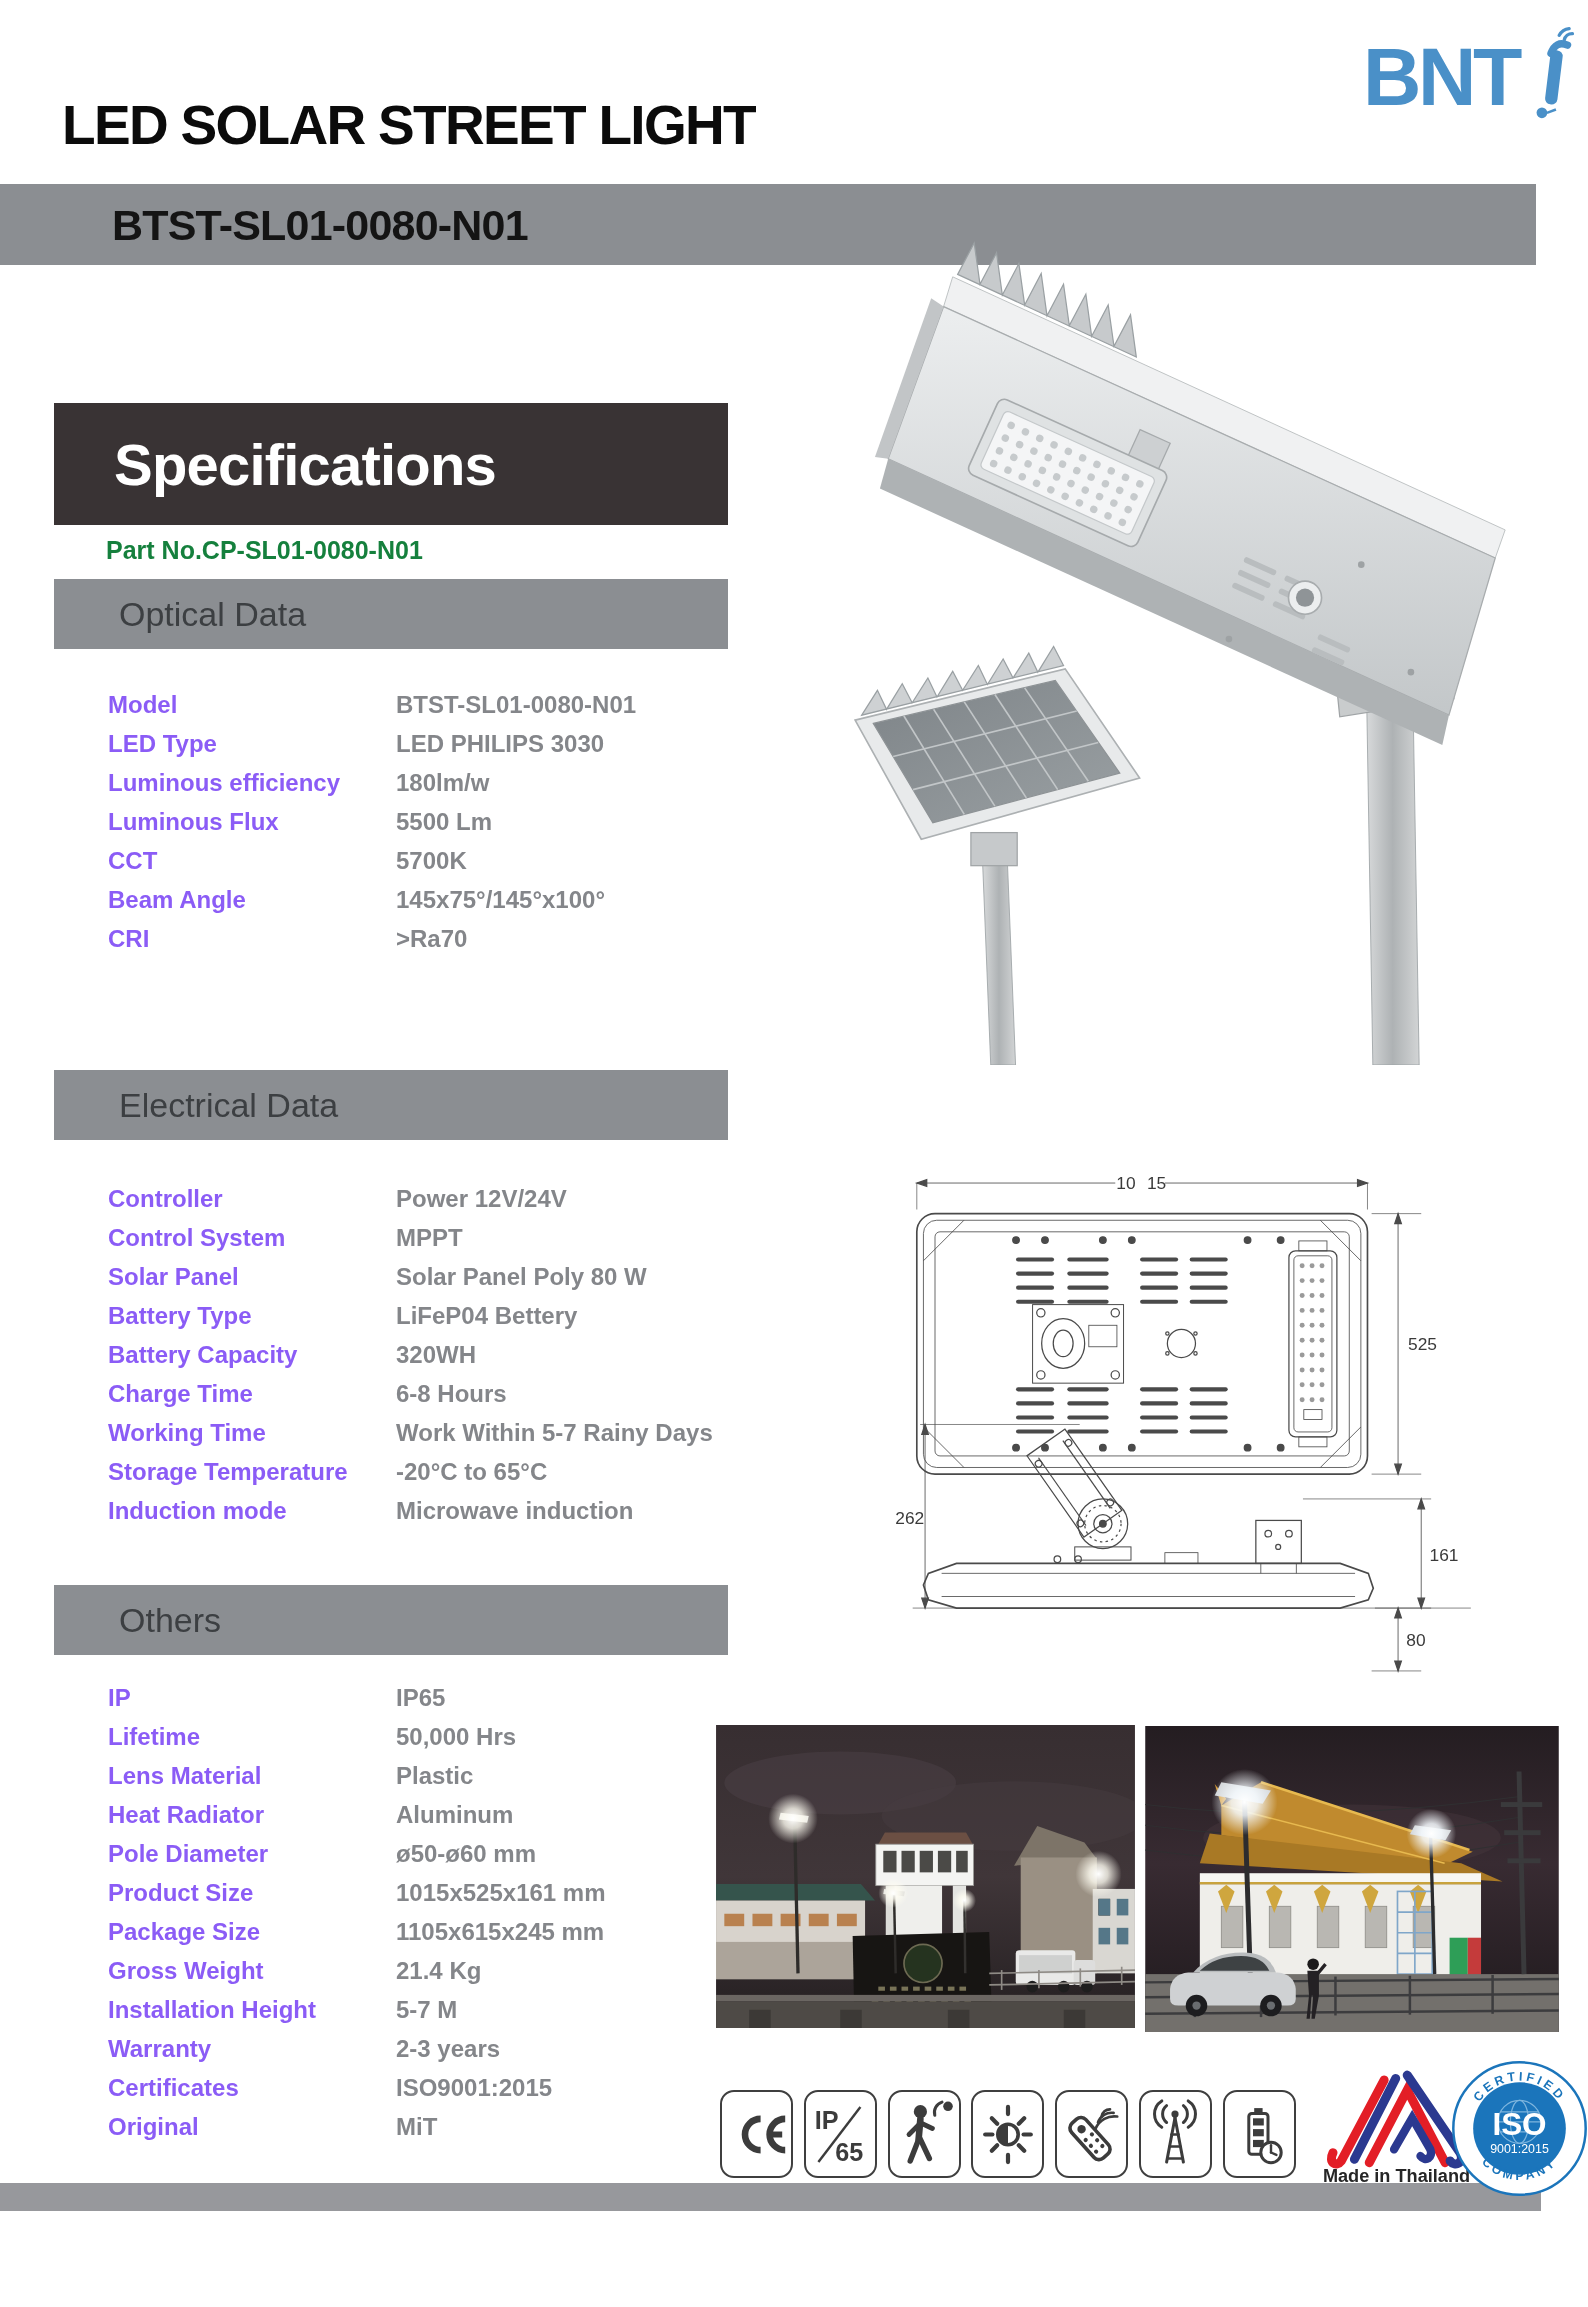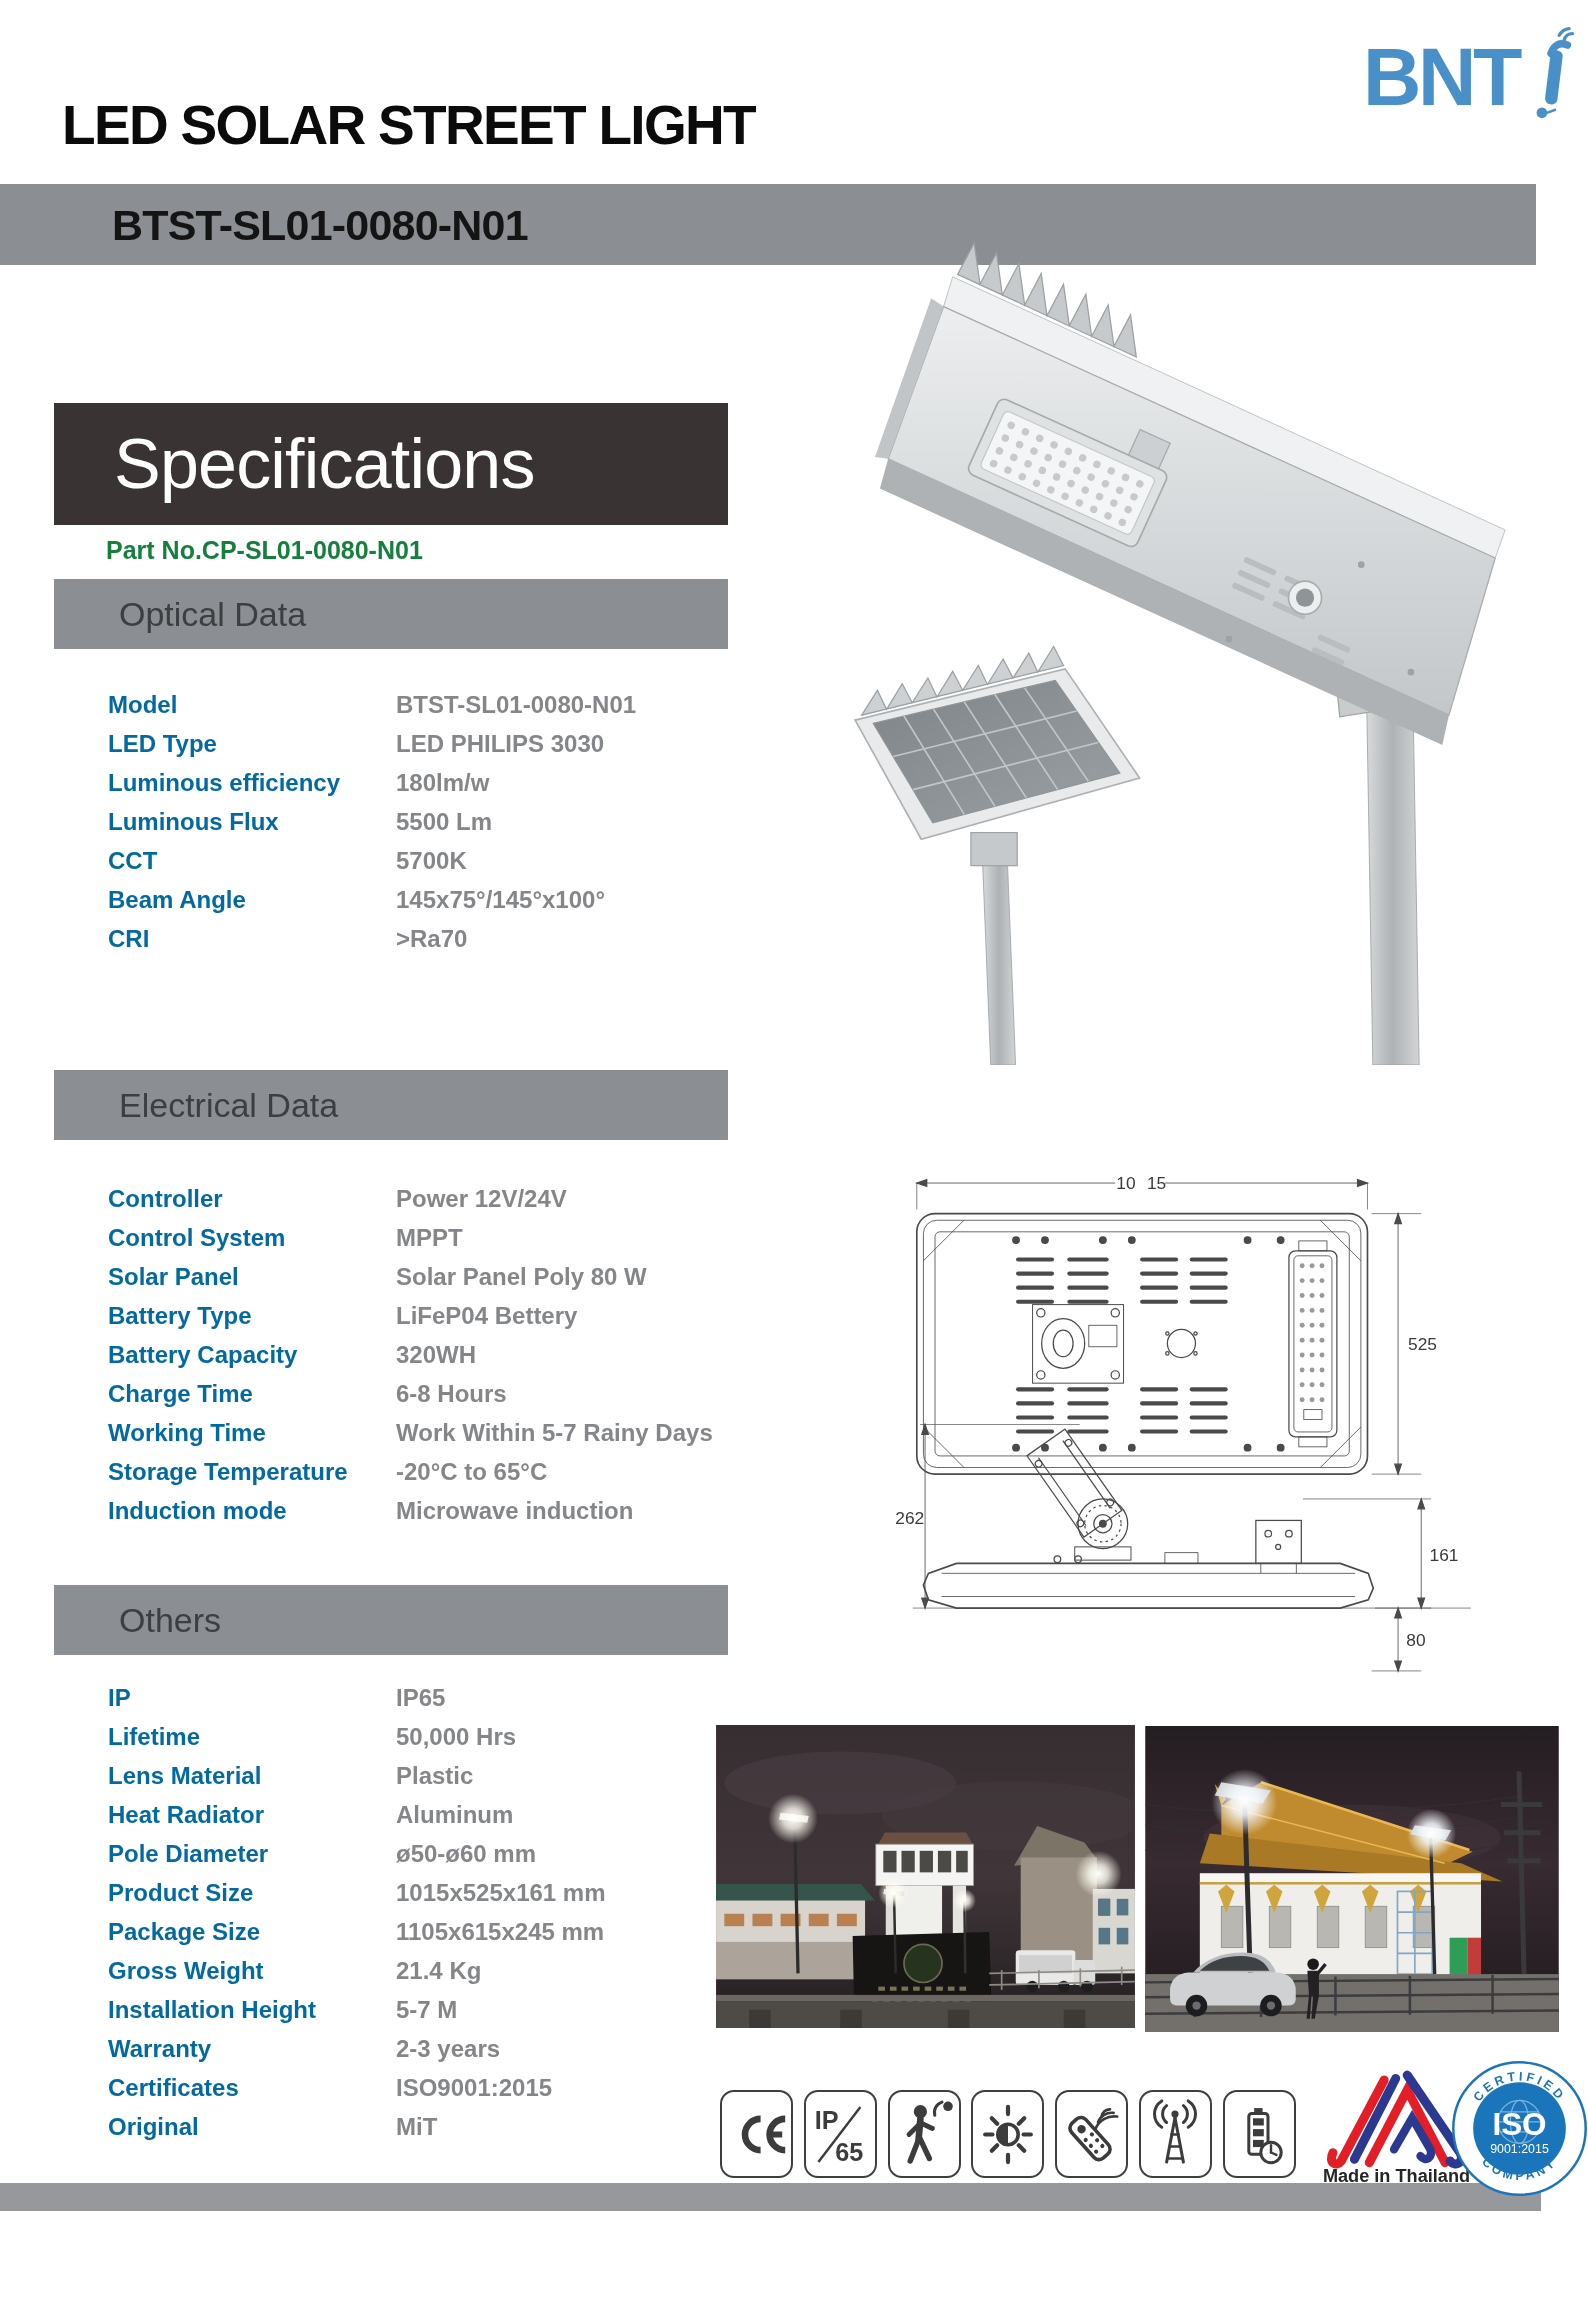--- a/index.html
+++ b/index.html
@@ -9,29 +9,29 @@
 
   
   #page-title{left:62px;top:93px;font-size:55px;font-weight:700;letter-spacing:-1.7px;color:#0b0b0b;}
   #model-bar{left:0;top:184px;width:1536px;height:81px;background:var(--bar-gray,#8b8e92);}
   #model-bar span{position:absolute;left:112px;top:50%;transform:translateY(-50%);
        font-size:43px;font-weight:700;color:#141414;letter-spacing:-0.8px;}
 
   
   #spec-box{left:54px;top:403px;width:674px;height:122px;background:var(--dark-box,#393334);}
   #spec-box span{position:absolute;left:60px;top:50%;transform:translateY(-50%);
-       font-size:70px;font-weight:400;color:#fff;letter-spacing:-0.8px;}
+       font-size:58px;font-weight:700;color:#fff;letter-spacing:-0.8px;}
   #part-no{left:106px;top:536px;font-size:25px;font-weight:700;color:#15803d;}
   .section-bar{left:54px;width:674px;height:70px;background:var(--bar-gray,#8b8e92);}
   .section-bar span{position:absolute;left:65px;top:50%;transform:translateY(-50%);
        font-size:34px;color:#3c3f42;}
   .spec-table{left:54px;width:674px;}
   .spec-row{position:relative;height:39px;}
   .spec-label{position:absolute;left:54px;top:50%;transform:translateY(-50%);
-       font-size:24px;font-weight:700;color:#0369a1;}
+       font-size:24px;font-weight:700;color:#8b5cf6;}
   .spec-value{position:absolute;left:342px;top:50%;transform:translateY(-50%);
        font-size:24px;font-weight:700;color:#84868a;white-space:nowrap;}
 
   
   #icons-row{left:720px;top:2090px;display:flex;gap:10.8px;}
   .cert-icon{width:73px;height:88px;border:2.5px solid #3f3f3f;border-radius:14px;background:#fff;
        display:flex;align-items:center;justify-content:center;box-sizing:border-box;}
   .cert-icon svg{width:60px;height:73px;}
 
   #footer-bar{left:0;top:2183px;width:1541px;height:28px;background:var(--footer-gray,#97989c);z-index:1;}

